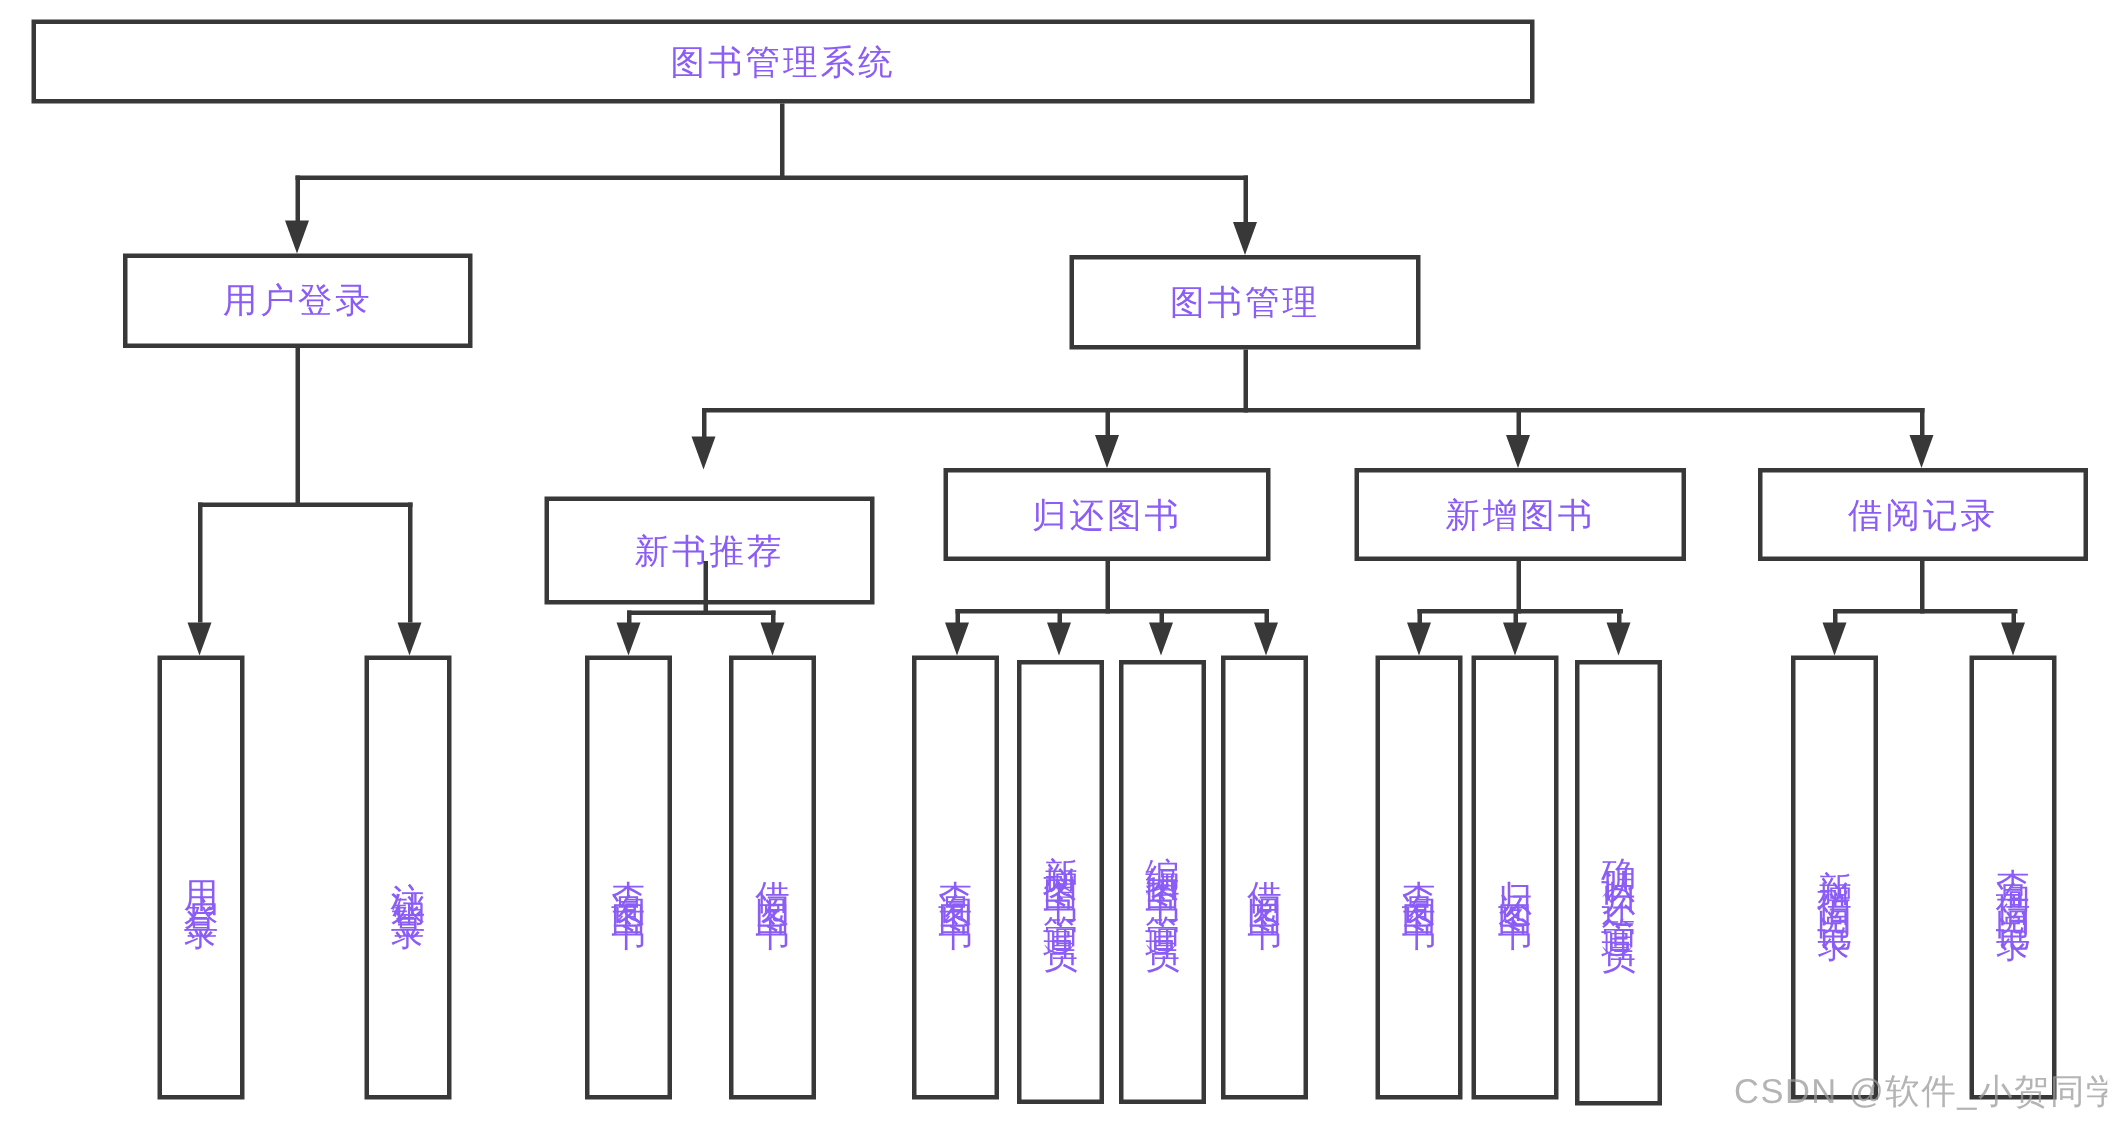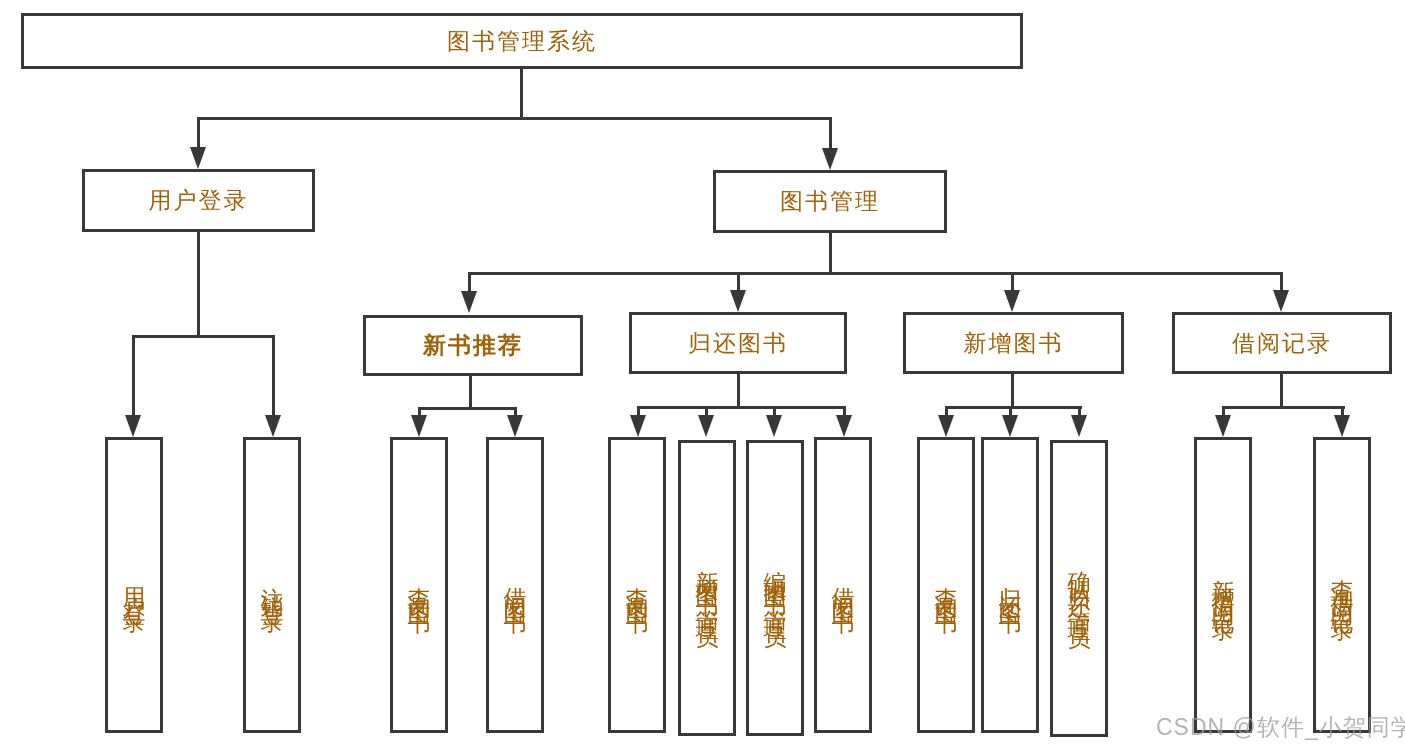--- a/index.html
+++ b/index.html
@@ -11,21 +11,21 @@
     color:#3c3c3c;
     overflow:hidden;
   }
   .box {
     position:absolute;
     border:3px solid #383838;
     background:#ffffff;
     box-sizing:border-box;
     display:flex; align-items:center; justify-content:center;
     font-size:23px; letter-spacing:2px;
-    color:#a16207;
+    color:#8b5cf6;
   }
   .vbox span {
     writing-mode:vertical-rl;
     text-orientation:mixed;
     letter-spacing:8px;
     font-size:23px;
     line-height:1;
   }
   .line { position:absolute; background:#383838; }
   .arrow {
@@ -53,21 +53,21 @@
   </div>
 
   <div class="box" style="left:82px; top:169px; width:233px; height:63px;">
     <span>用户登录</span>
   </div>
 
   <div class="box" style="left:713px; top:170px; width:234px; height:63px;">
     <span>图书管理</span>
   </div>
 
-  <div class="box" style="left:363px; top:315px; width:220px; height:61px;font-weight:bold;">
+  <div class="box" style="left:363px; top:331px; width:220px; height:72px;">
     <span>新书推荐</span>
   </div>
 
   <div class="box" style="left:629px; top:312px; width:218px; height:62px;">
     <span>归还图书</span>
   </div>
 
   <div class="box" style="left:903px; top:312px; width:221px; height:62px;">
     <span>新增图书</span>
   </div>

